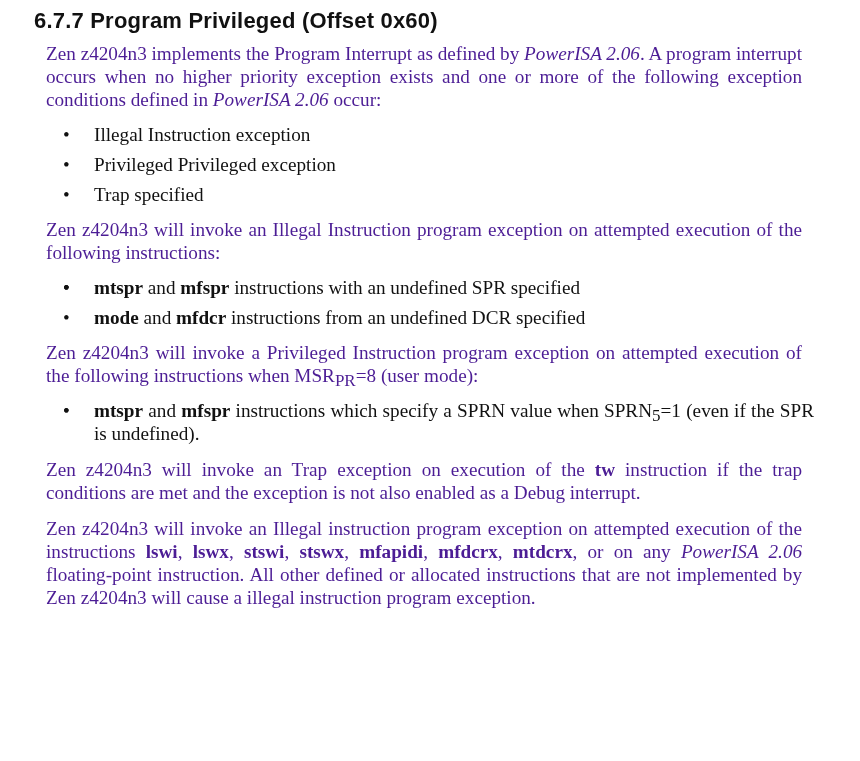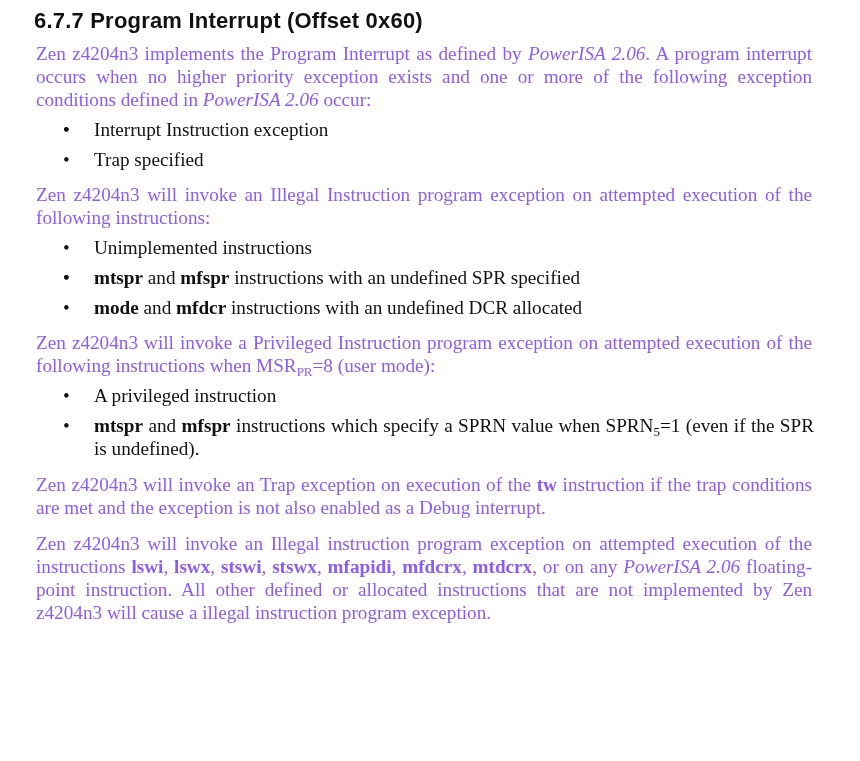--- a/index.html
+++ b/index.html
@@ -4,58 +4,58 @@
 <style>
   html, body { margin: 0; padding: 0; background: #ffffff; }
   body { width: 860px; height: 761px; overflow: hidden; position: relative; color: #111111; }
   .page { position: absolute; left: 34px; top: 0; width: 780px; }
   h1 {
     font-family: "Liberation Sans", sans-serif; font-weight: bold; font-size: 22px;
     margin: 8px 0 0 0; line-height: 26px; letter-spacing: 0.2px; color: #111;
   }
   p {
     font-family: "Liberation Serif", serif; font-size: 19.2px; line-height: 23px;
-    margin: 2px; text-align: justify; color: #8b5cf6;
+    margin: 12px; text-align: justify; color: #4c1d95;
   }
   ul { list-style: none; margin: 0; padding: 0; }
   li {
     font-family: "Liberation Serif", serif; font-size: 19.2px; line-height: 23px;
     position: relative; padding-left: 60px; color: #111; text-align: justify;
   }
   li .bullet { position: absolute; left: 29px; top: 0; }
   i { font-style: italic; }
   b { font-weight: bold; }
-  sub { font-size: 13px; vertical-align: -4px; line-height: 0; }
+  sub { font-size: 17px; vertical-align: -4px; line-height: 0; }
 </style>
 </head>
 <body>
 
 <div class="page">
-  <h1>6.7.7  Program Interrupt (Offset 0x60)</h1>
+  <h1>6.7.7  Program Privileged (Offset 0x60)</h1>
 
   <p style="margin-top:8px;"><span>Zen z4204n3 implements the Program Interrupt as defined by </span><i>PowerISA 2.06</i><span>. A program interrupt occurs when no higher priority exception exists and one or more of the following exception conditions defined in </span><i>PowerISA 2.06</i><span> occur:</span></p>
 
   <ul style="margin-top:7px;">
-    <li style="margin-bottom:7px;"><span class="bullet">•</span></li>
-    <li style="margin-bottom:7px;"><span class="bullet">•</span><span>Interrupt Instruction exception</span></li>
+    <li style="margin-bottom:7px;"><span class="bullet">•</span><span>Illegal Instruction exception</span></li>
+    <li style="margin-bottom:7px;"><span class="bullet">•</span><span>Privileged Privileged exception</span></li>
     <li><span class="bullet">•</span><span>Trap specified</span></li>
   </ul>
 
   <p style="margin-top:12px;">Zen z4204n3 will invoke an Illegal Instruction program exception on attempted execution of the following instructions:</p>
 
   <ul style="margin-top:7px;">
-    <li style="margin-bottom:7px;"><span class="bullet">•</span><span>Unimplemented instructions</span></li>
+    <li style="margin-bottom:7px;"><span class="bullet">•</span></li>
     <li style="margin-bottom:7px;"><span class="bullet">•</span></li>
     <li style="margin-bottom:7px;"><span class="bullet">•</span><b>mtspr</b><span> and </span><b>mfspr</b><span> instructions with an undefined SPR specified</span></li>
-    <li><span class="bullet">•</span><b>mode</b><span> and </span><b>mfdcr</b><span> instructions with an undefined DCR allocated</span></li>
+    <li><span class="bullet">•</span><b>mode</b><span> and </span><b>mfdcr</b><span> instructions from an undefined DCR specified</span></li>
   </ul>
 
   <p style="margin-top:12px;"><span>Zen z4204n3 will invoke a Privileged Instruction program exception on attempted execution of the following instructions when MSR</span><sub>PR</sub><span>=8 (user mode):</span></p>
 
   <ul style="margin-top:7px;">
-    <li style="margin-bottom:7px;"><span class="bullet">•</span><span>A privileged instruction</span></li>
+    <li style="margin-bottom:7px;"><span class="bullet">•</span></li>
     <li><span class="bullet">•</span><b>mtspr</b><span> and </span><b>mfspr</b><span> instructions which specify a SPRN value when SPRN</span><sub>5</sub><span>=1 (even if the SPR is undefined).</span></li>
   </ul>
 
   <p style="margin-top:13px;"><span>Zen z4204n3 will invoke an Trap exception on execution of the </span><b>tw</b><span> instruction if the trap conditions are met and the exception is not also enabled as a Debug interrupt.</span></p>
 
   <p style="margin-top:13px;"><span>Zen z4204n3 will invoke an Illegal instruction program exception on attempted execution of the instructions </span><b>lswi</b><span>, </span><b>lswx</b><span>, </span><b>stswi</b><span>, </span><b>stswx</b><span>, </span><b>mfapidi</b><span>, </span><b>mfdcrx</b><span>, </span><b>mtdcrx</b><span>, or on any </span><i>PowerISA 2.06</i><span> floating-point instruction. All other defined or allocated instructions that are not implemented by Zen z4204n3 will cause a illegal instruction program exception.</span></p>
 </div>
 
 </body></html>

